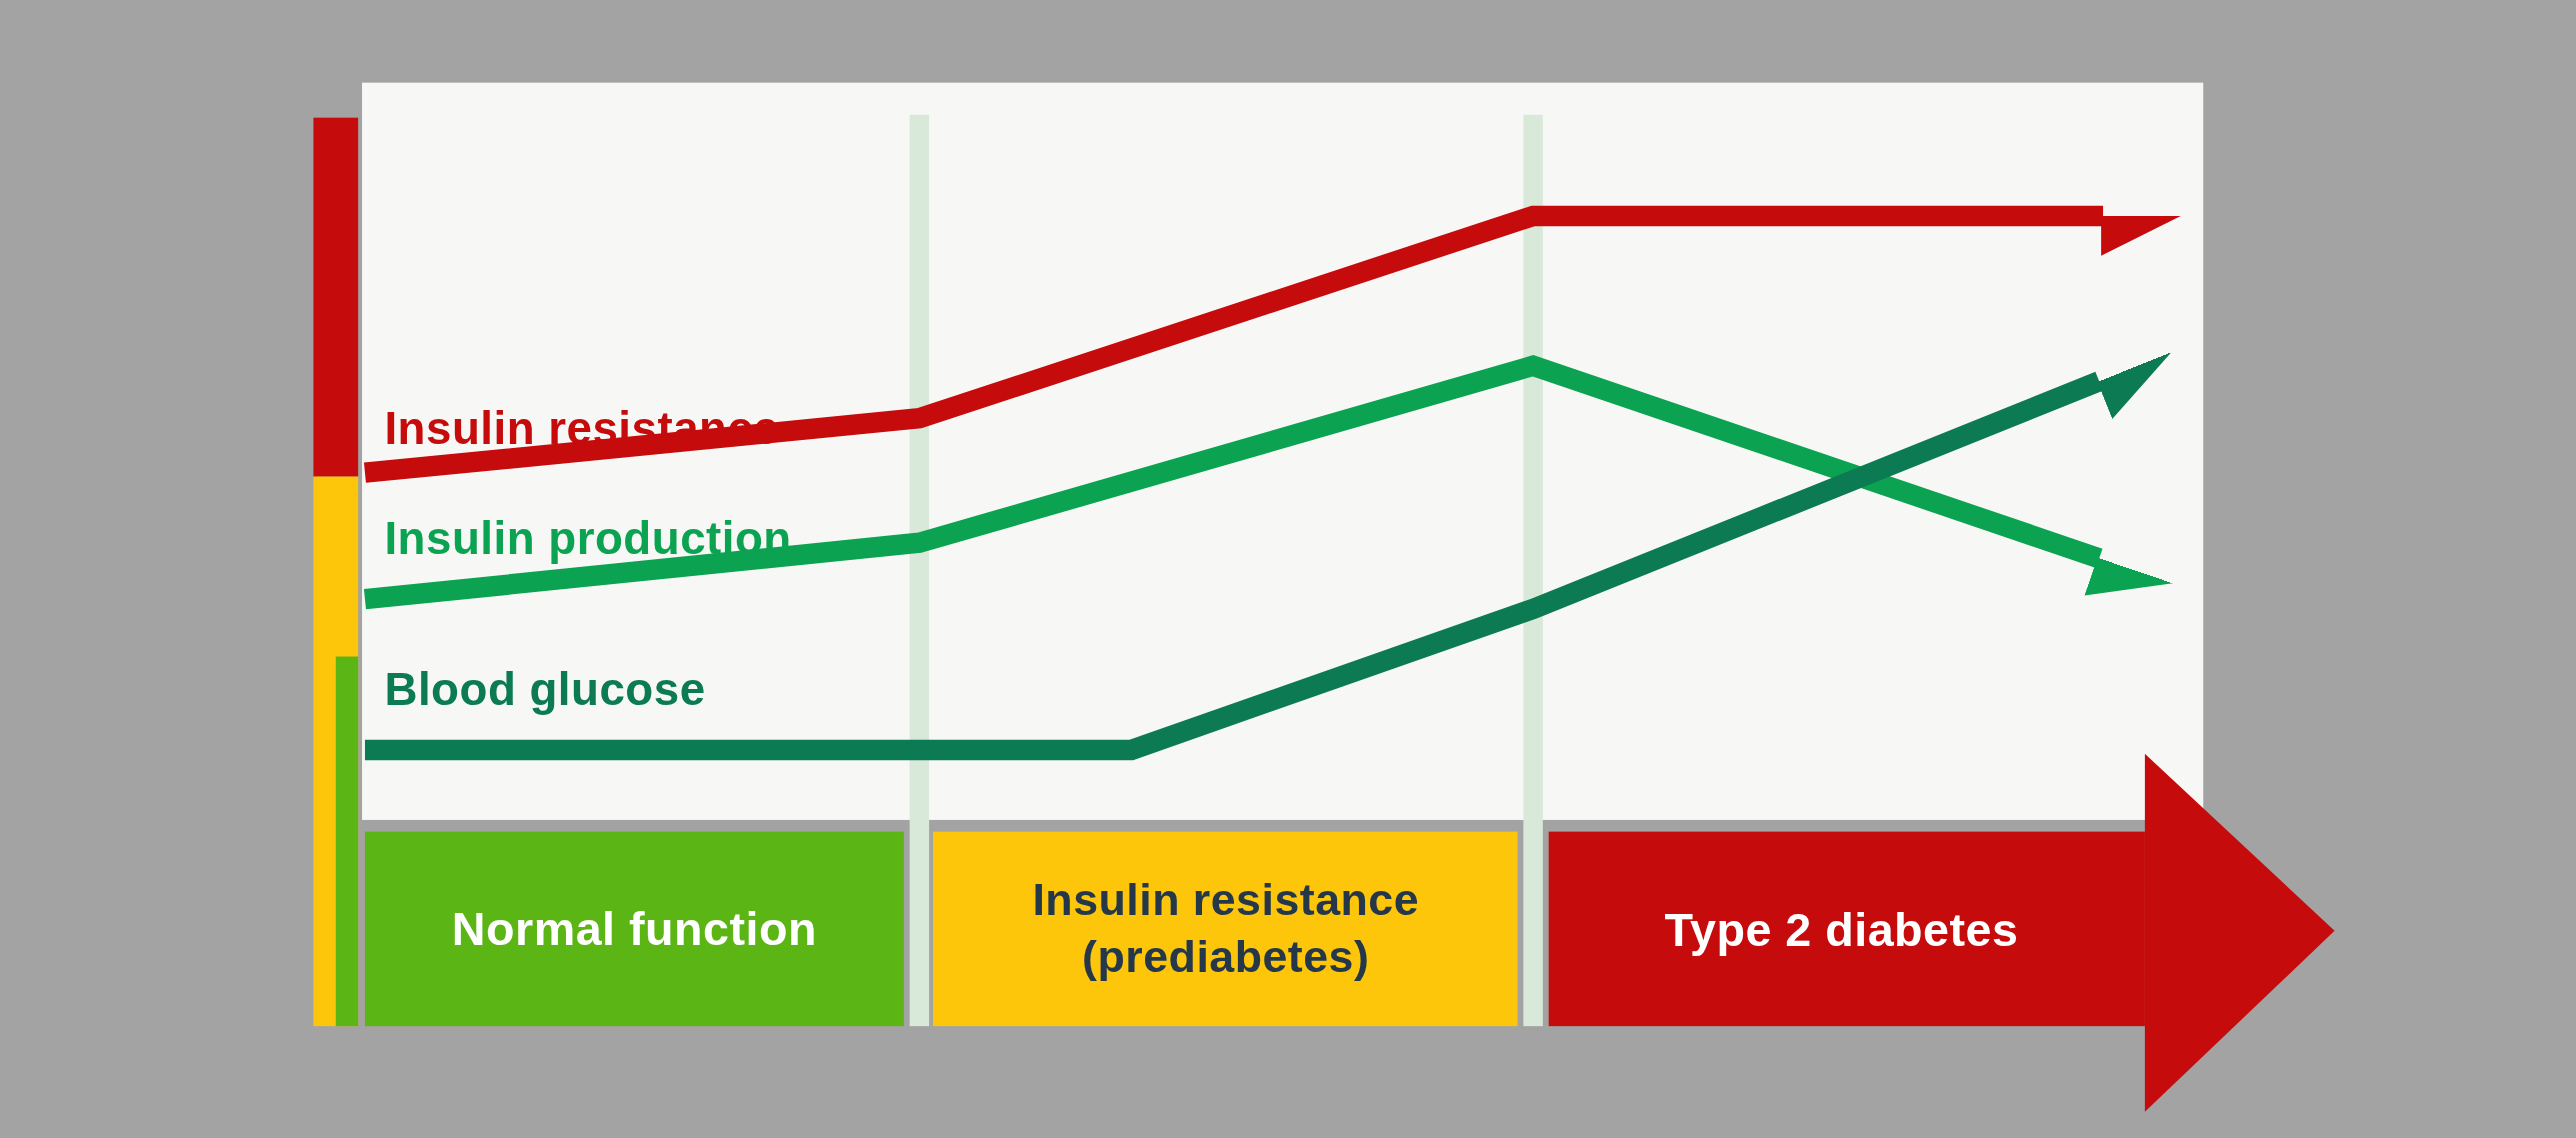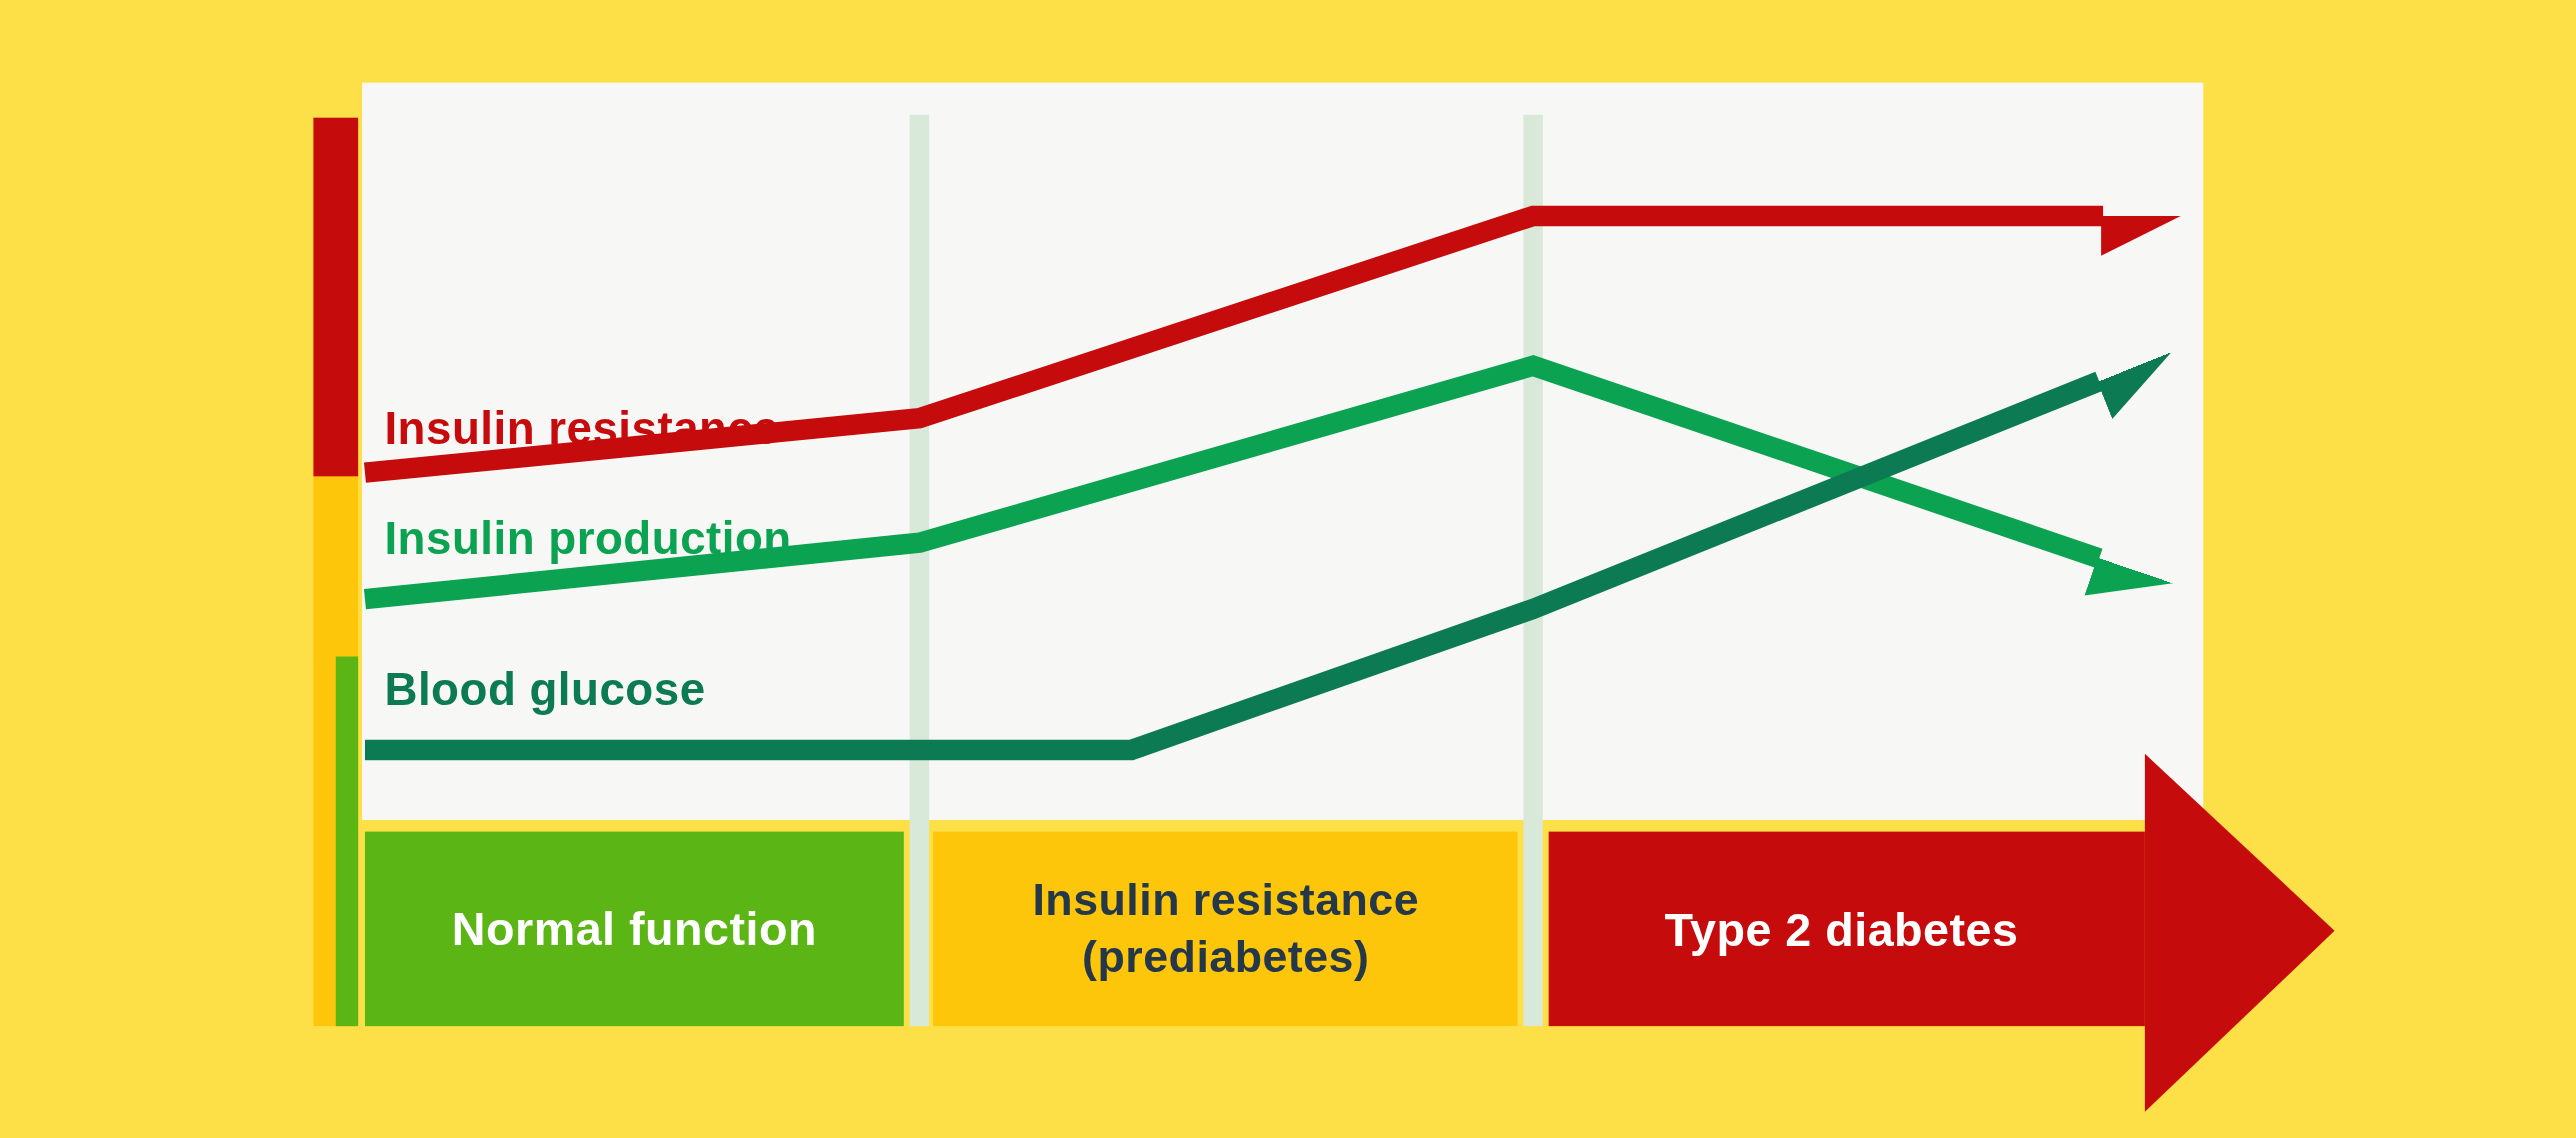--- a/index.html
+++ b/index.html
@@ -4,21 +4,21 @@
 <style>
   html, body {
     margin: 0;
     padding: 0;
     background: #ffffff;
   }
   .canvas {
     position: relative;
     width: 2576px;
     height: 1138px;
-    background: #fde047;
+    background: #a3a3a3;
     overflow: hidden;
   }
   svg { display: block; }
   .trend {
     fill: none;
     stroke-width: 21;
     stroke-linejoin: miter;
     stroke-linecap: butt;
   }
   .line-label {

